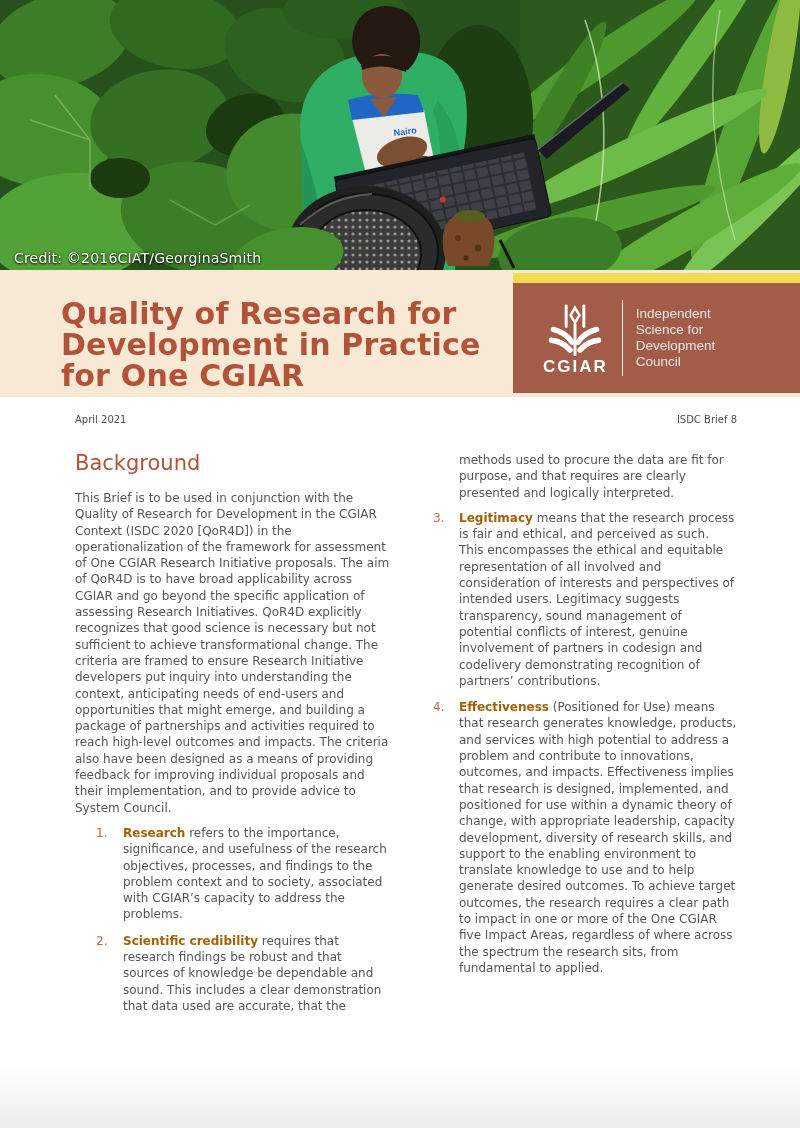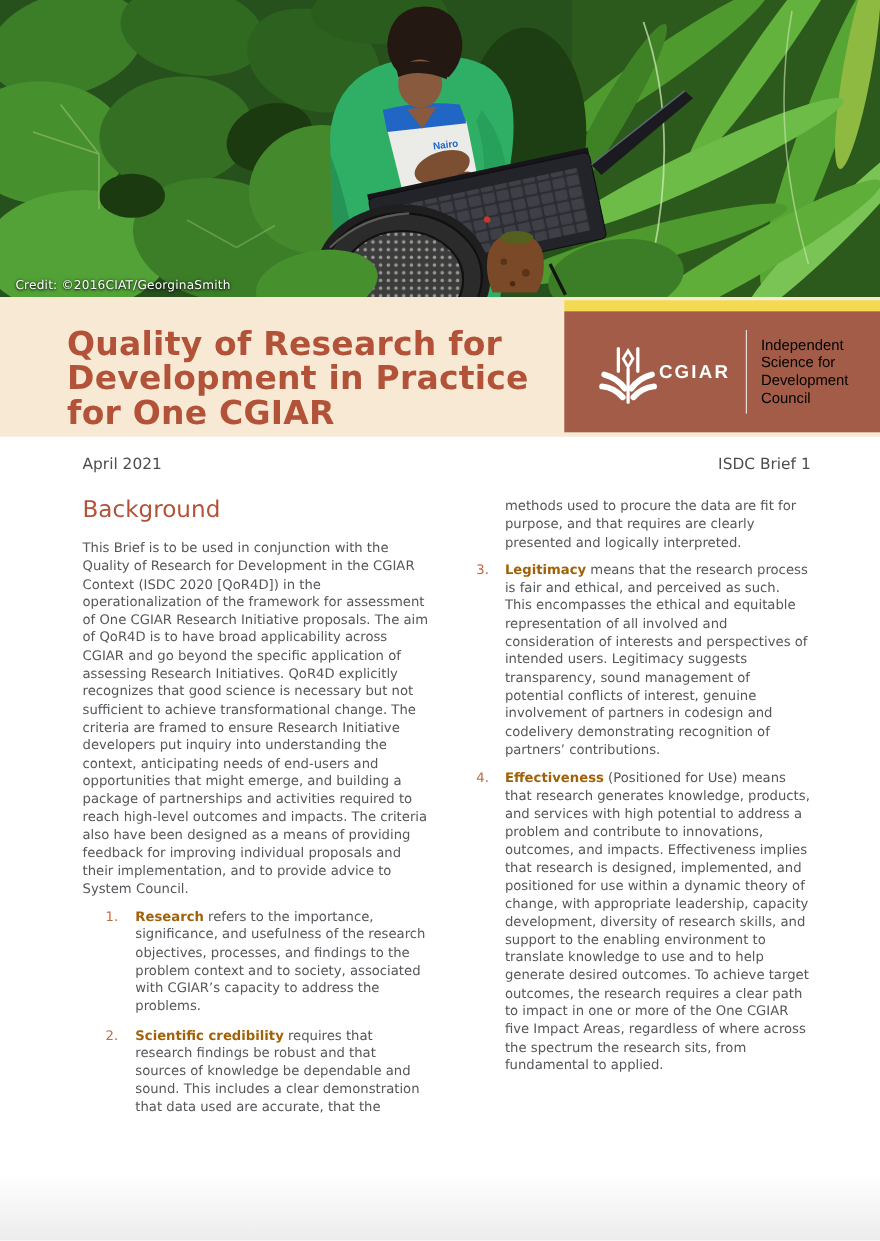--- a/index.html
+++ b/index.html
@@ -4,40 +4,40 @@
 <style>
   html,body{margin:0;padding:0;background:#ffffff;}
   .page{
     position:relative;width:800px;height:1128px;overflow:hidden;background:#ffffff;
     font-family:"DejaVu Sans",sans-serif;
   }
   
   .photo{position:absolute;left:0;top:0;width:800px;height:270px;overflow:hidden;}
   .photo svg{display:block;width:800px;height:270px;}
   .credit{
-    position:absolute;left:14px;bottom:4px;color:#ffffff;font-size:11px;letter-spacing:.2px;
+    position:absolute;left:14px;bottom:4px;color:#ffffff;font-size:14px;letter-spacing:.2px;
     text-shadow:0 1px 2px rgba(0,0,0,.85), 0 0 3px rgba(0,0,0,.6);
   }
   
   .banner{position:absolute;left:0;top:270px;width:800px;height:127px;background:#f7e9d4;}
   .banner-title{
     position:absolute;left:50px;top:17px;width:452px;margin:11px;
     font-size:30px;line-height:31px;font-weight:bold;color:#b25238;letter-spacing:.2px;
   }
   .logo-box{position:absolute;left:513px;top:3px;width:287px;height:120px;}
   .logo-stripe{height:10px;background:#f3da52;}
   .logo-body{height:110px;background:#a25c47;display:flex;align-items:center;padding-left:30px;box-sizing:border-box;}
-  .logo-left{display:flex;flex-direction:row;align-items:center;justify-content:space-between;}
+  .logo-left{display:flex;flex-direction:column;align-items:center;justify-content:space-between;}
   .logo-left svg{display:block;}
   .cgiar-word{color:#ffffff;font-family:"Liberation Sans",sans-serif;font-weight:bold;font-size:17px;letter-spacing:2px;margin-top:1px;}
   .logo-divider{width:1px;height:76px;background:rgba(255,255,255,.85);margin:0 13px 0 14px;}
-  .council{color:#000000;font-family:"Liberation Sans",sans-serif;font-size:13.5px;line-height:15.8px;font-weight:400;}
+  .council{color:#e5e5e5;font-family:"Liberation Sans",sans-serif;font-size:13.5px;line-height:15.8px;font-weight:400;}
   
   .meta-row{position:absolute;left:75px;right:63px;top:414px;display:flex;justify-content:space-between;
-    font-size:14px;color:#4b4d4f;}
+    font-size:10px;color:#4b4d4f;}
   .col{position:absolute;top:452px;font-size:12px;line-height:16.3px;color:#54565a;}
   .col-left{left:75px;width:316px;}
   .col-right{left:402px;width:335px;}
   .col p{margin:0 0 9px 0;}
   h2.section{margin:0 0 15px 0;font-size:21px;line-height:23px;font-weight:normal;color:#b25238;}
   .li{position:relative;margin:0 0 10px 0;}
   .col-left .li{padding-left:48px;}
   .col-left .li .num{position:absolute;left:21px;top:0;color:#c06a42;}
   .col-right .li{padding-left:57px;}
   .col-right .li .num{position:absolute;left:31px;top:0;color:#c06a42;}
@@ -176,21 +176,21 @@
           <div>Science for</div>
           <div>Development</div>
           <div>Council</div>
         </div>
       </div>
     </div>
   </div>
 
   <div class="meta-row">
     <span>April 2021</span>
-    <span>ISDC Brief 1</span>
+    <span>ISDC Brief 8</span>
   </div>
 
   <div class="col col-left">
     <h2 class="section">Background</h2>
     <p>This Brief is to be used in conjunction with the Quality of Research for Development in the CGIAR Context (ISDC 2020 [QoR4D]) in the operationalization of the framework for assessment of One CGIAR Research Initiative proposals. The aim of QoR4D is to have broad applicability across CGIAR and go beyond the specific application of assessing Research Initiatives. QoR4D explicitly recognizes that good science is necessary but not sufficient to achieve transformational change. The criteria are framed to ensure Research Initiative developers put inquiry into understanding the context, anticipating needs of end-users and opportunities that might emerge, and building a package of partnerships and activities required to reach high-level outcomes and impacts. The criteria also have been designed as a means of providing feedback for improving individual proposals and their implementation, and to provide advice to System Council.</p>
 
     <div class="li">
       <span class="num">1.</span>
       <span class="term">Research</span><span> refers to the importance, significance, and usefulness of the research objectives, processes, and findings to the problem context and to society, associated with CGIAR’s capacity to address the problems.</span>
     </div>

